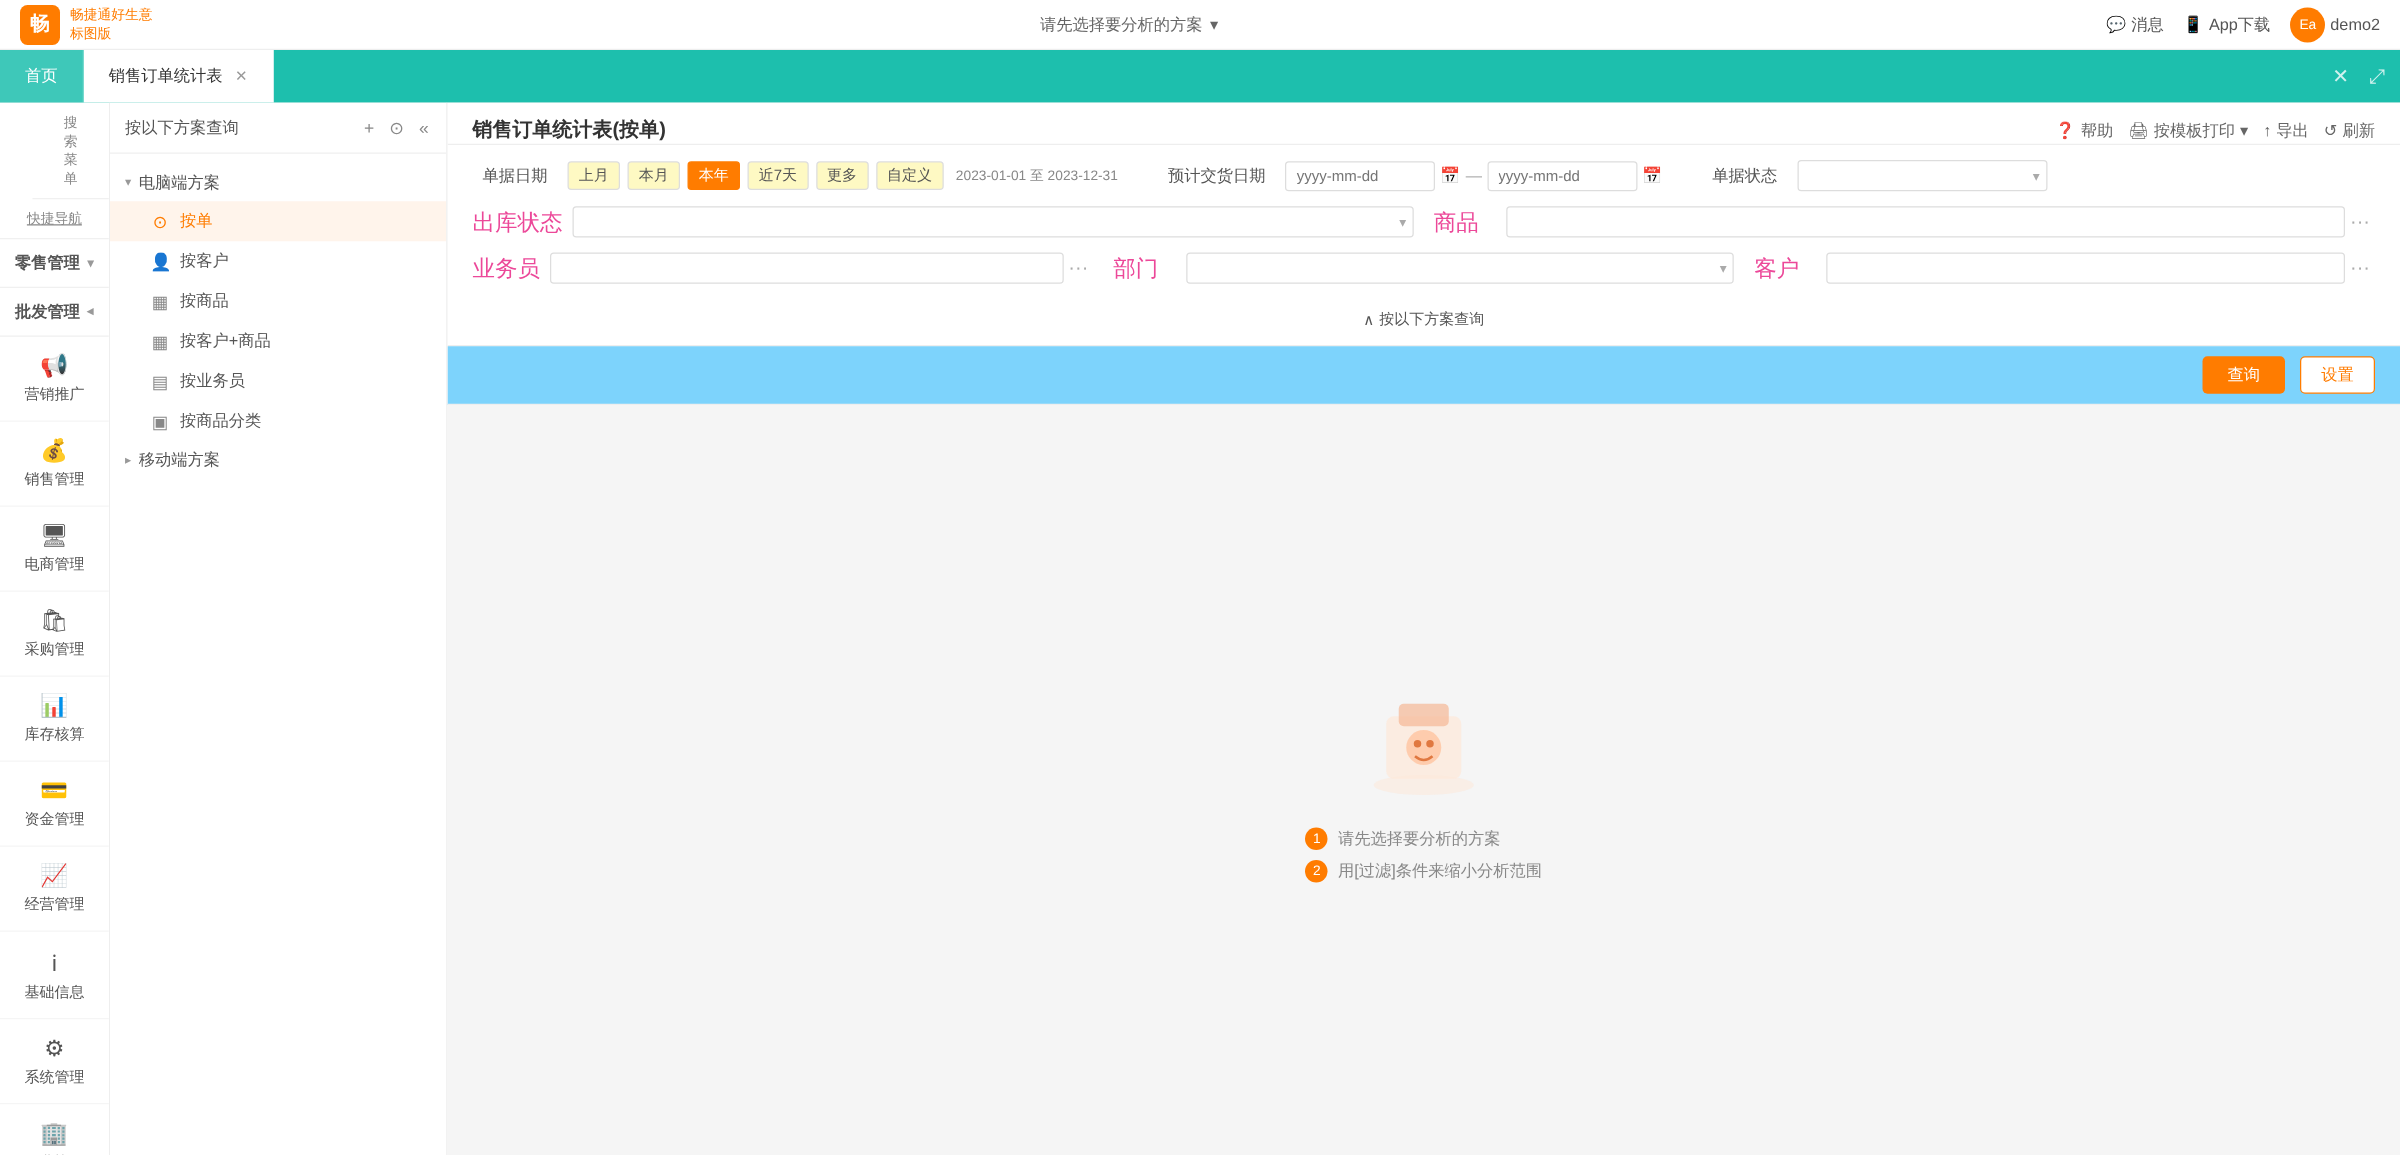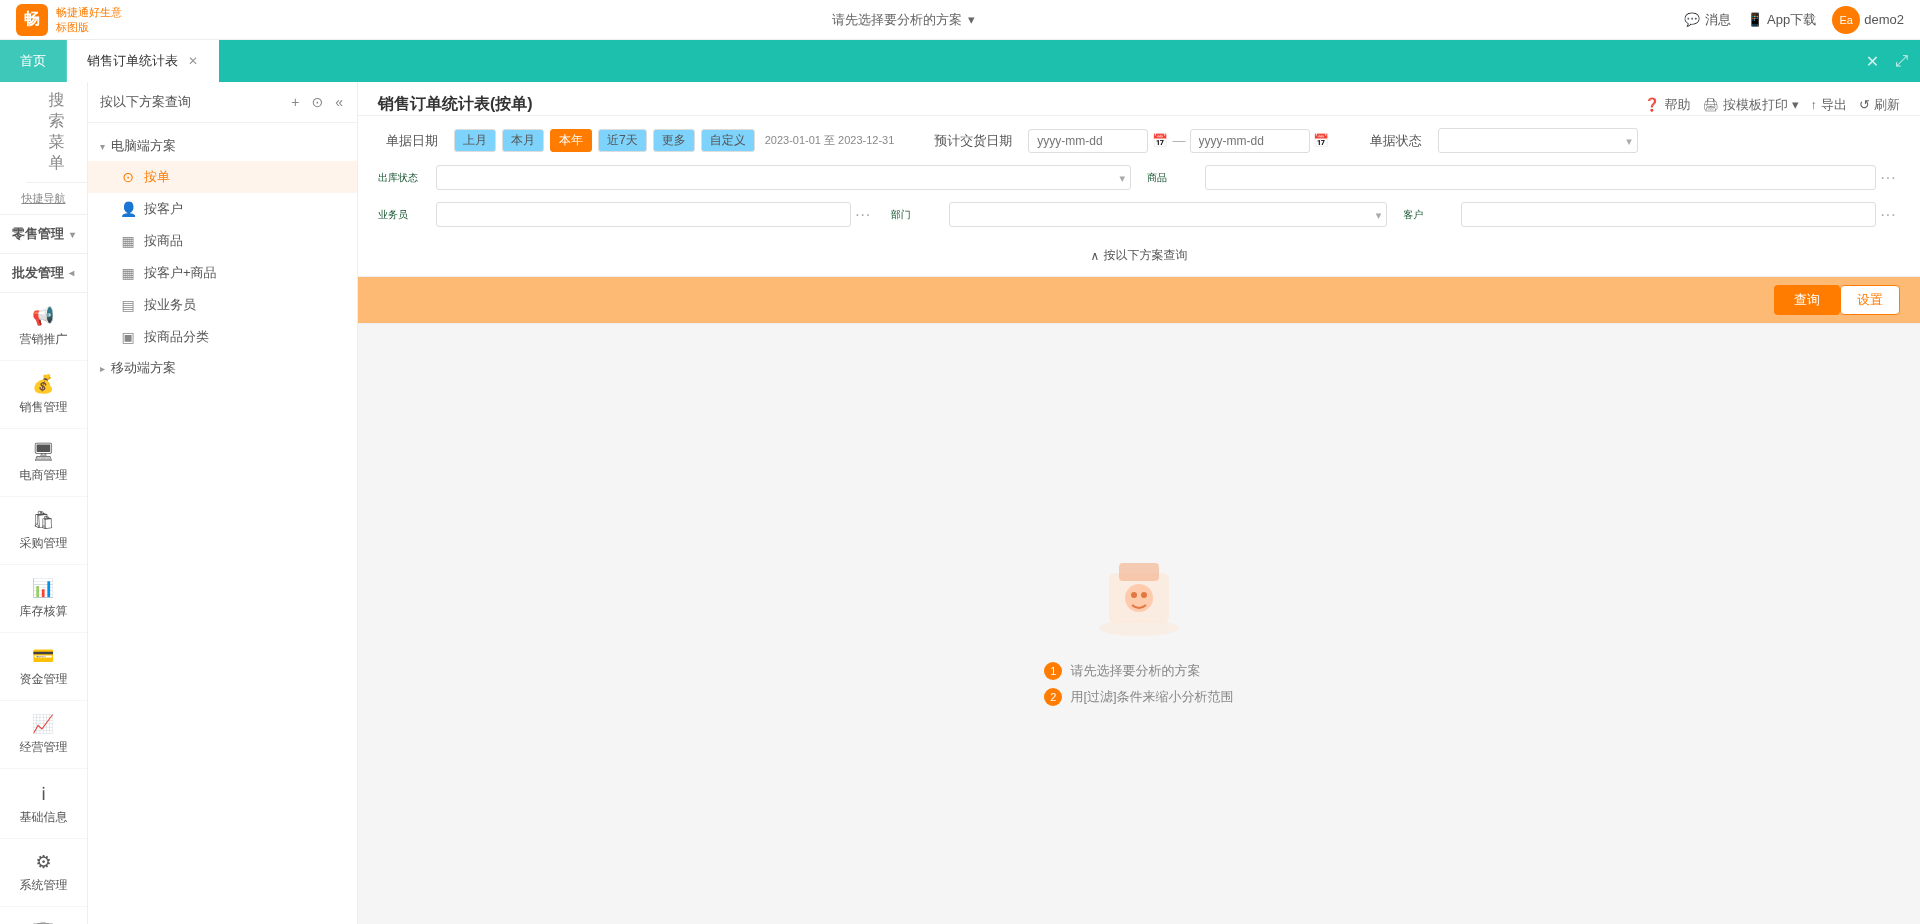--- a/index.html
+++ b/index.html
@@ -69,21 +69,21 @@
       align-items: center;
       padding: 12px 4px;
       cursor: pointer;
       color: #555;
       font-size: 12px;
       border-bottom: 1px solid #f5f5f5;
       text-align: center;
       gap: 4px;
     }
     .sidebar-item .icon { font-size: 18px; }
-    .sidebar-search { padding: 8px 20px; font-size: 16px; color: #888; text-align: center; border-bottom: 1px solid #f0f0f0; cursor: pointer; margin-left: 26px; }
+    .sidebar-search { padding: 8px 20px; font-size: 11px; color: #888; text-align: center; border-bottom: 1px solid #f0f0f0; cursor: pointer; margin-left: 26px; }
     .sidebar-nav { padding: 8px; font-size: 11px; color: #888; text-align: center; border-bottom: 1px solid #f0f0f0; cursor: pointer; text-decoration: underline; }
     .sidebar-group {
       display: flex;
       align-items: center;
       justify-content: space-between;
       padding: 10px 12px;
       font-size: 13px;
       color: #555;
       cursor: pointer;
       border-bottom: 1px solid #f0f0f0;
@@ -176,21 +176,21 @@
       margin-bottom: 12px;
       flex-wrap: wrap;
     }
     .filter-row:last-child { margin-bottom: 0; }
     .filter-label { color: #555; font-size: 13px; white-space: nowrap; min-width: 60px; text-align: right; }
     .filter-date-group { display: flex; align-items: center; gap: 6px; }
     .date-quick-btn {
       padding: 2px 8px;
       font-size: 12px;
       border: 1px solid #ddd;
-      background: #7dd3fc;
+      background: #fef9c3;
       border-radius: 3px;
       cursor: pointer;
       color: #555;
     }
     .date-quick-btn.active { background: #ff7c00; color: #fff; border-color: #ff7c00; }
     .date-input {
       border: 1px solid #ddd;
       border-radius: 3px;
       padding: 4px 8px;
       font-size: 12px;
@@ -224,21 +224,21 @@
     }
     .filter-ellipsis { color: #aaa; cursor: pointer; font-size: 16px; padding: 0 4px; }
     .cal-icon { color: #ff7c00; cursor: pointer; font-size: 13px; }
 
     .filter-field-group {
       display: flex;
       align-items: center;
       flex: 1;
       min-width: 200px;
     }
-    .filter-field-label { color: #14532d; font-size: 10px; white-space: nowrap; min-width: 50px; margin-right: 8px; }
+    .filter-field-label { color: #ec4899; font-size: 18px; white-space: nowrap; min-width: 50px; margin-right: 8px; }
     .filter-field-input {
       flex: 1;
       border: 1px solid #ddd;
       border-radius: 3px;
       padding: 4px 24px 4px 8px;
       font-size: 13px;
       color: #555;
       background: #fff;
       outline: none;
     }
@@ -251,22 +251,23 @@
       gap: 4px;
       background: none;
       border: none;
     }
 
     
     .action-bar {
       display: flex;
       align-items: flex-end;
       padding: 8px 20px;
-      background: #fdba74;
+      background: #7dd3fc;
       border-bottom: 1px solid #eee;
+      gap: 12px;
       justify-content: flex-end;
     }
     .btn-query {
       background: #ff7c00;
       color: #fff;
       border: none;
       border-radius: 4px;
       padding: 6px 20px;
       font-size: 13px;
       cursor: pointer;

